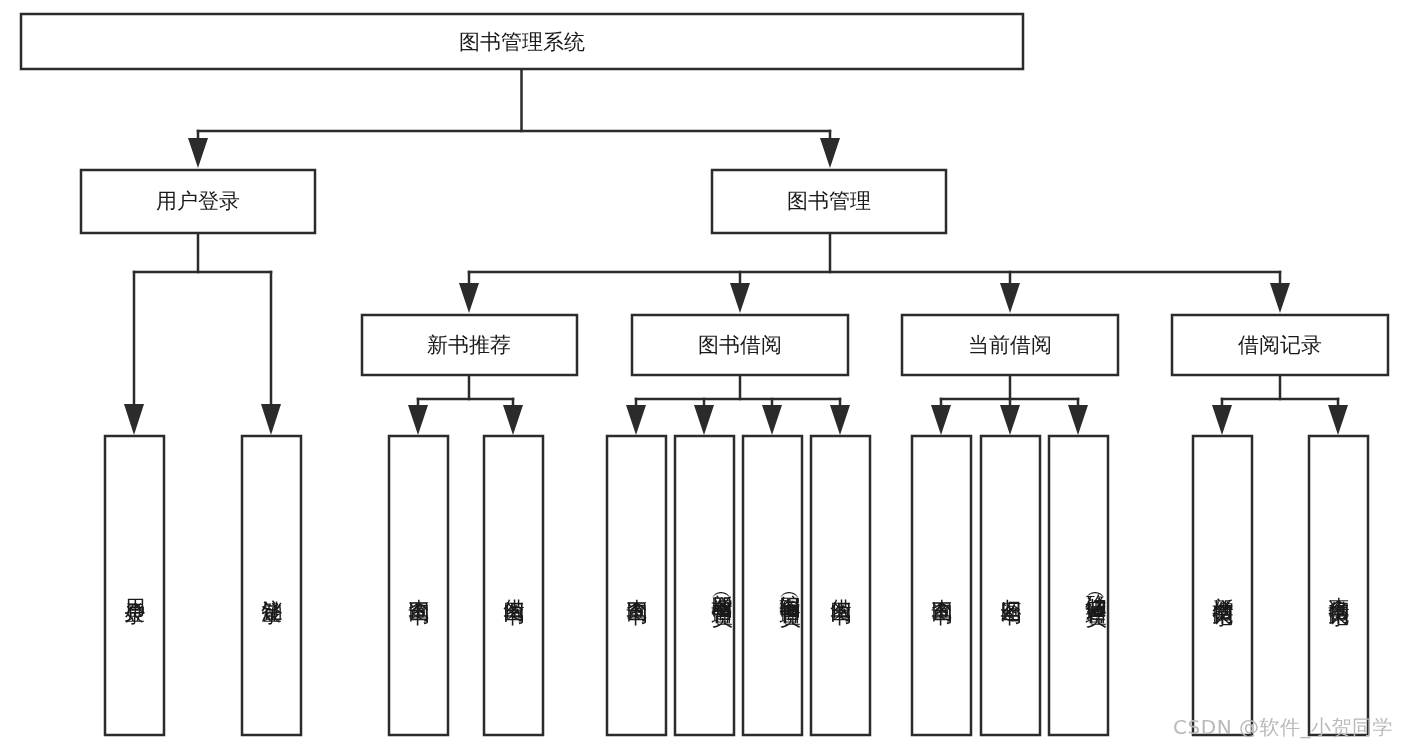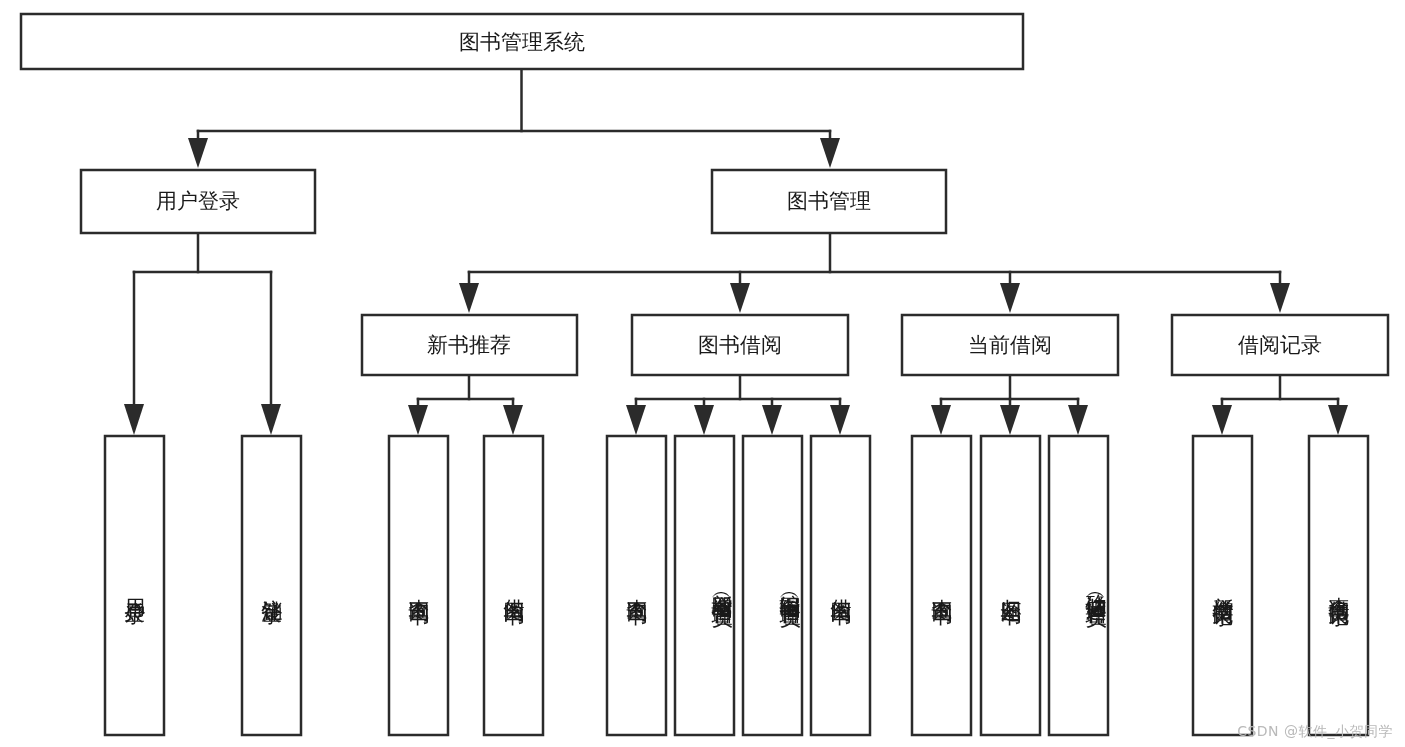--- a/index.html
+++ b/index.html
@@ -62,21 +62,21 @@
     justify-content: center;
     text-align: center;
     white-space: nowrap;
     user-select: none;
   }
   .watermark {
     position: absolute;
     right: 12px;
     bottom: 6px;
     font-family: "DejaVu Sans", "Liberation Sans", sans-serif;
-    font-size: 14px;
+    font-size: 20px;
     color: #b9b9b9;
     letter-spacing: 0.5px;
     white-space: nowrap;
   }
 </style>
 </head>
 <body>
 
 <div id="diagram-root">
 

